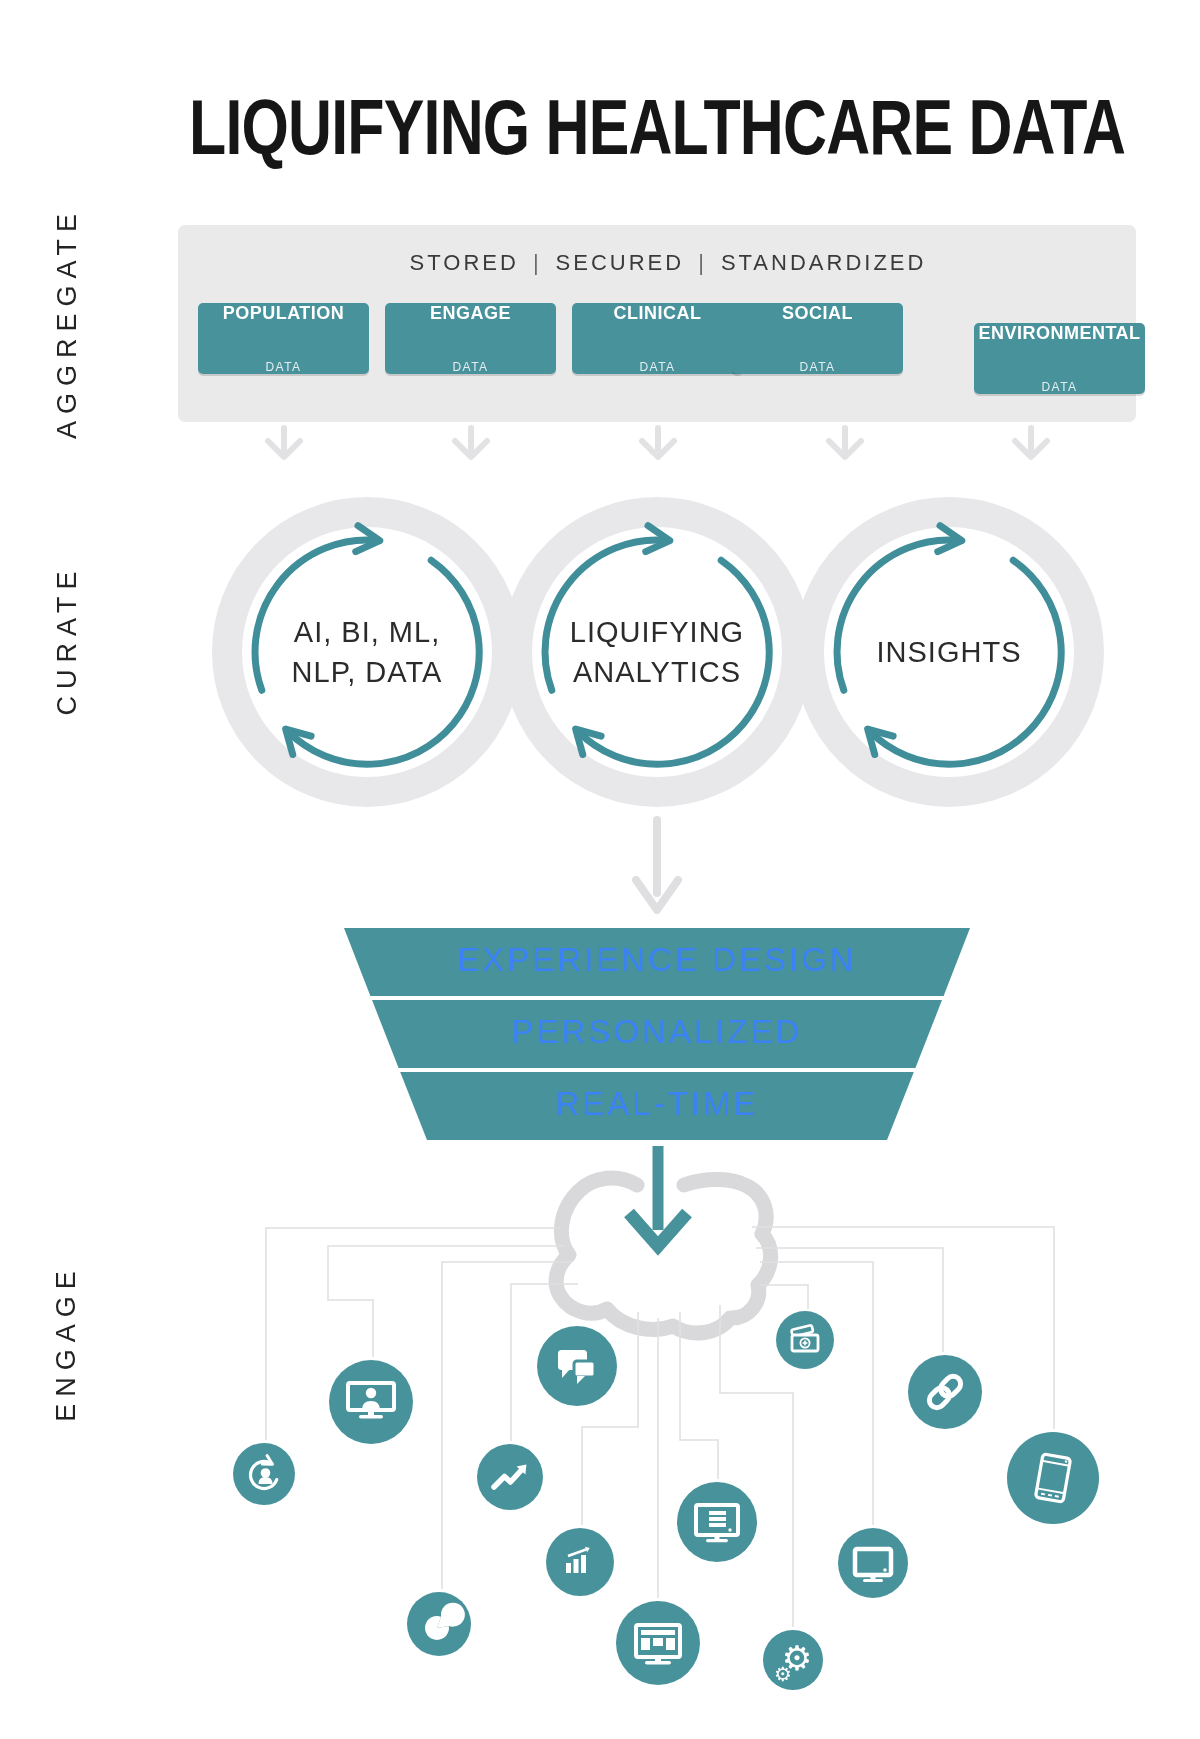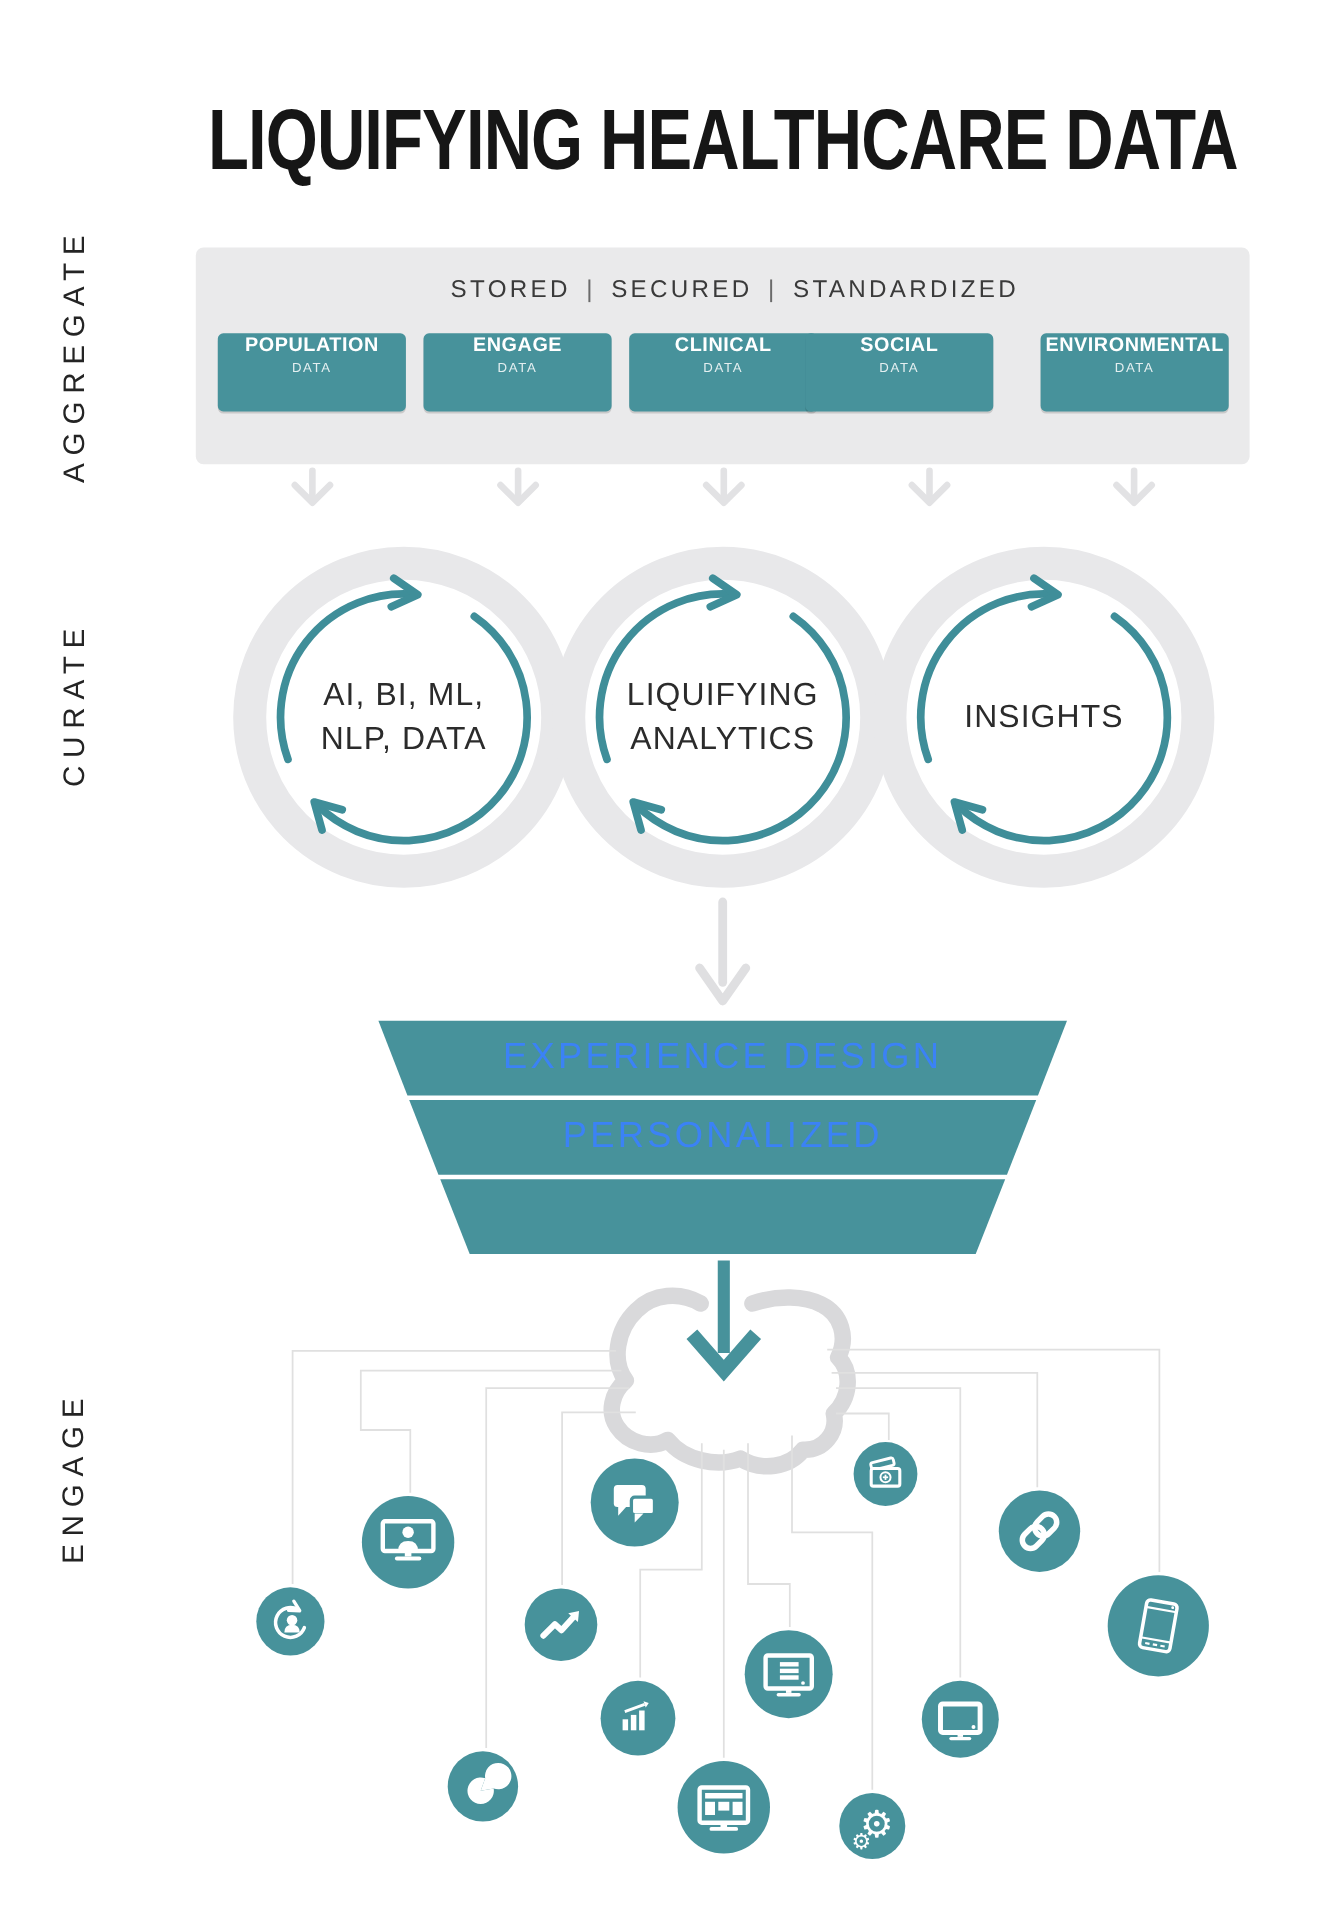--- a/index.html
+++ b/index.html
@@ -16,24 +16,24 @@
   .side-label{width:300px;height:44px;display:flex;align-items:center;justify-content:center;
               transform:rotate(-90deg);font-size:27px;letter-spacing:7px;color:#242424;}
 
   .panel{left:178px;top:225px;width:958px;height:197px;background:#EAEAEB;border-radius:7px;}
   .panel-header{left:178px;top:250px;width:958px;text-align:center;font-size:22px;
                 letter-spacing:3px;color:#3A3A3A;white-space:nowrap;padding-left:11px;}
   .panel-header .sep{color:#6b6b6b;padding:0 14px;font-weight:400;}
 
   .data-box{top:303px;width:171px;height:71px;background:#47929B;border-radius:5px;
             box-shadow:0 2px 0 rgba(0,0,0,0.14);display:flex;flex-direction:column;
-            align-items:center;justify-content:flex-start;gap:3px;color:#fff;text-align:center;}
+            align-items:center;justify-content:space-between;gap:3px;color:#fff;text-align:center;}
   .data-box .l1{font-size:18px;font-weight:700;letter-spacing:0.5px;}
   .data-box .l2{font-size:12px;letter-spacing:1.5px;color:rgba(255,255,255,0.85);}
-  .bx0{left:198px;} .bx1{left:385px;} .bx2{left:572px;} .bx3{left:732px;} .bx4{left:946px;}
+  .bx0{left:198px;} .bx1{left:385px;} .bx2{left:572px;} .bx3{left:732px;} .bx4{left:974px;margin-top:20px;}
 
   .cycle-text{top:592px;width:240px;height:120px;display:flex;flex-direction:column;
               align-items:center;justify-content:center;text-align:center;font-size:29px;
               color:#2B2B2B;letter-spacing:1px;line-height:1.38;}
   .ct0{left:247px;} .ct1{left:537px;} .ct2{left:829px;}
 
   .funnel-label{left:357px;width:600px;text-align:center;color:#3b82f6;font-size:33px;
                 letter-spacing:3px;white-space:nowrap;}
   .fl0{top:941px;} .fl1{top:1013px;} .fl2{top:1085px;}
 </style>
@@ -286,14 +286,15 @@
   <div class="abs cycle-text ct1">
     <span>LIQUIFYING</span>
     <span>ANALYTICS</span>
   </div>
   <div class="abs cycle-text ct2">
     <span>INSIGHTS</span>
   </div>
 
   <div class="abs funnel-label fl0">EXPERIENCE DESIGN</div>
   <div class="abs funnel-label fl1">PERSONALIZED</div>
+  <div class="abs funnel-label fl2">REAL-TIME</div>
 
 </div>
 
 </body></html>

